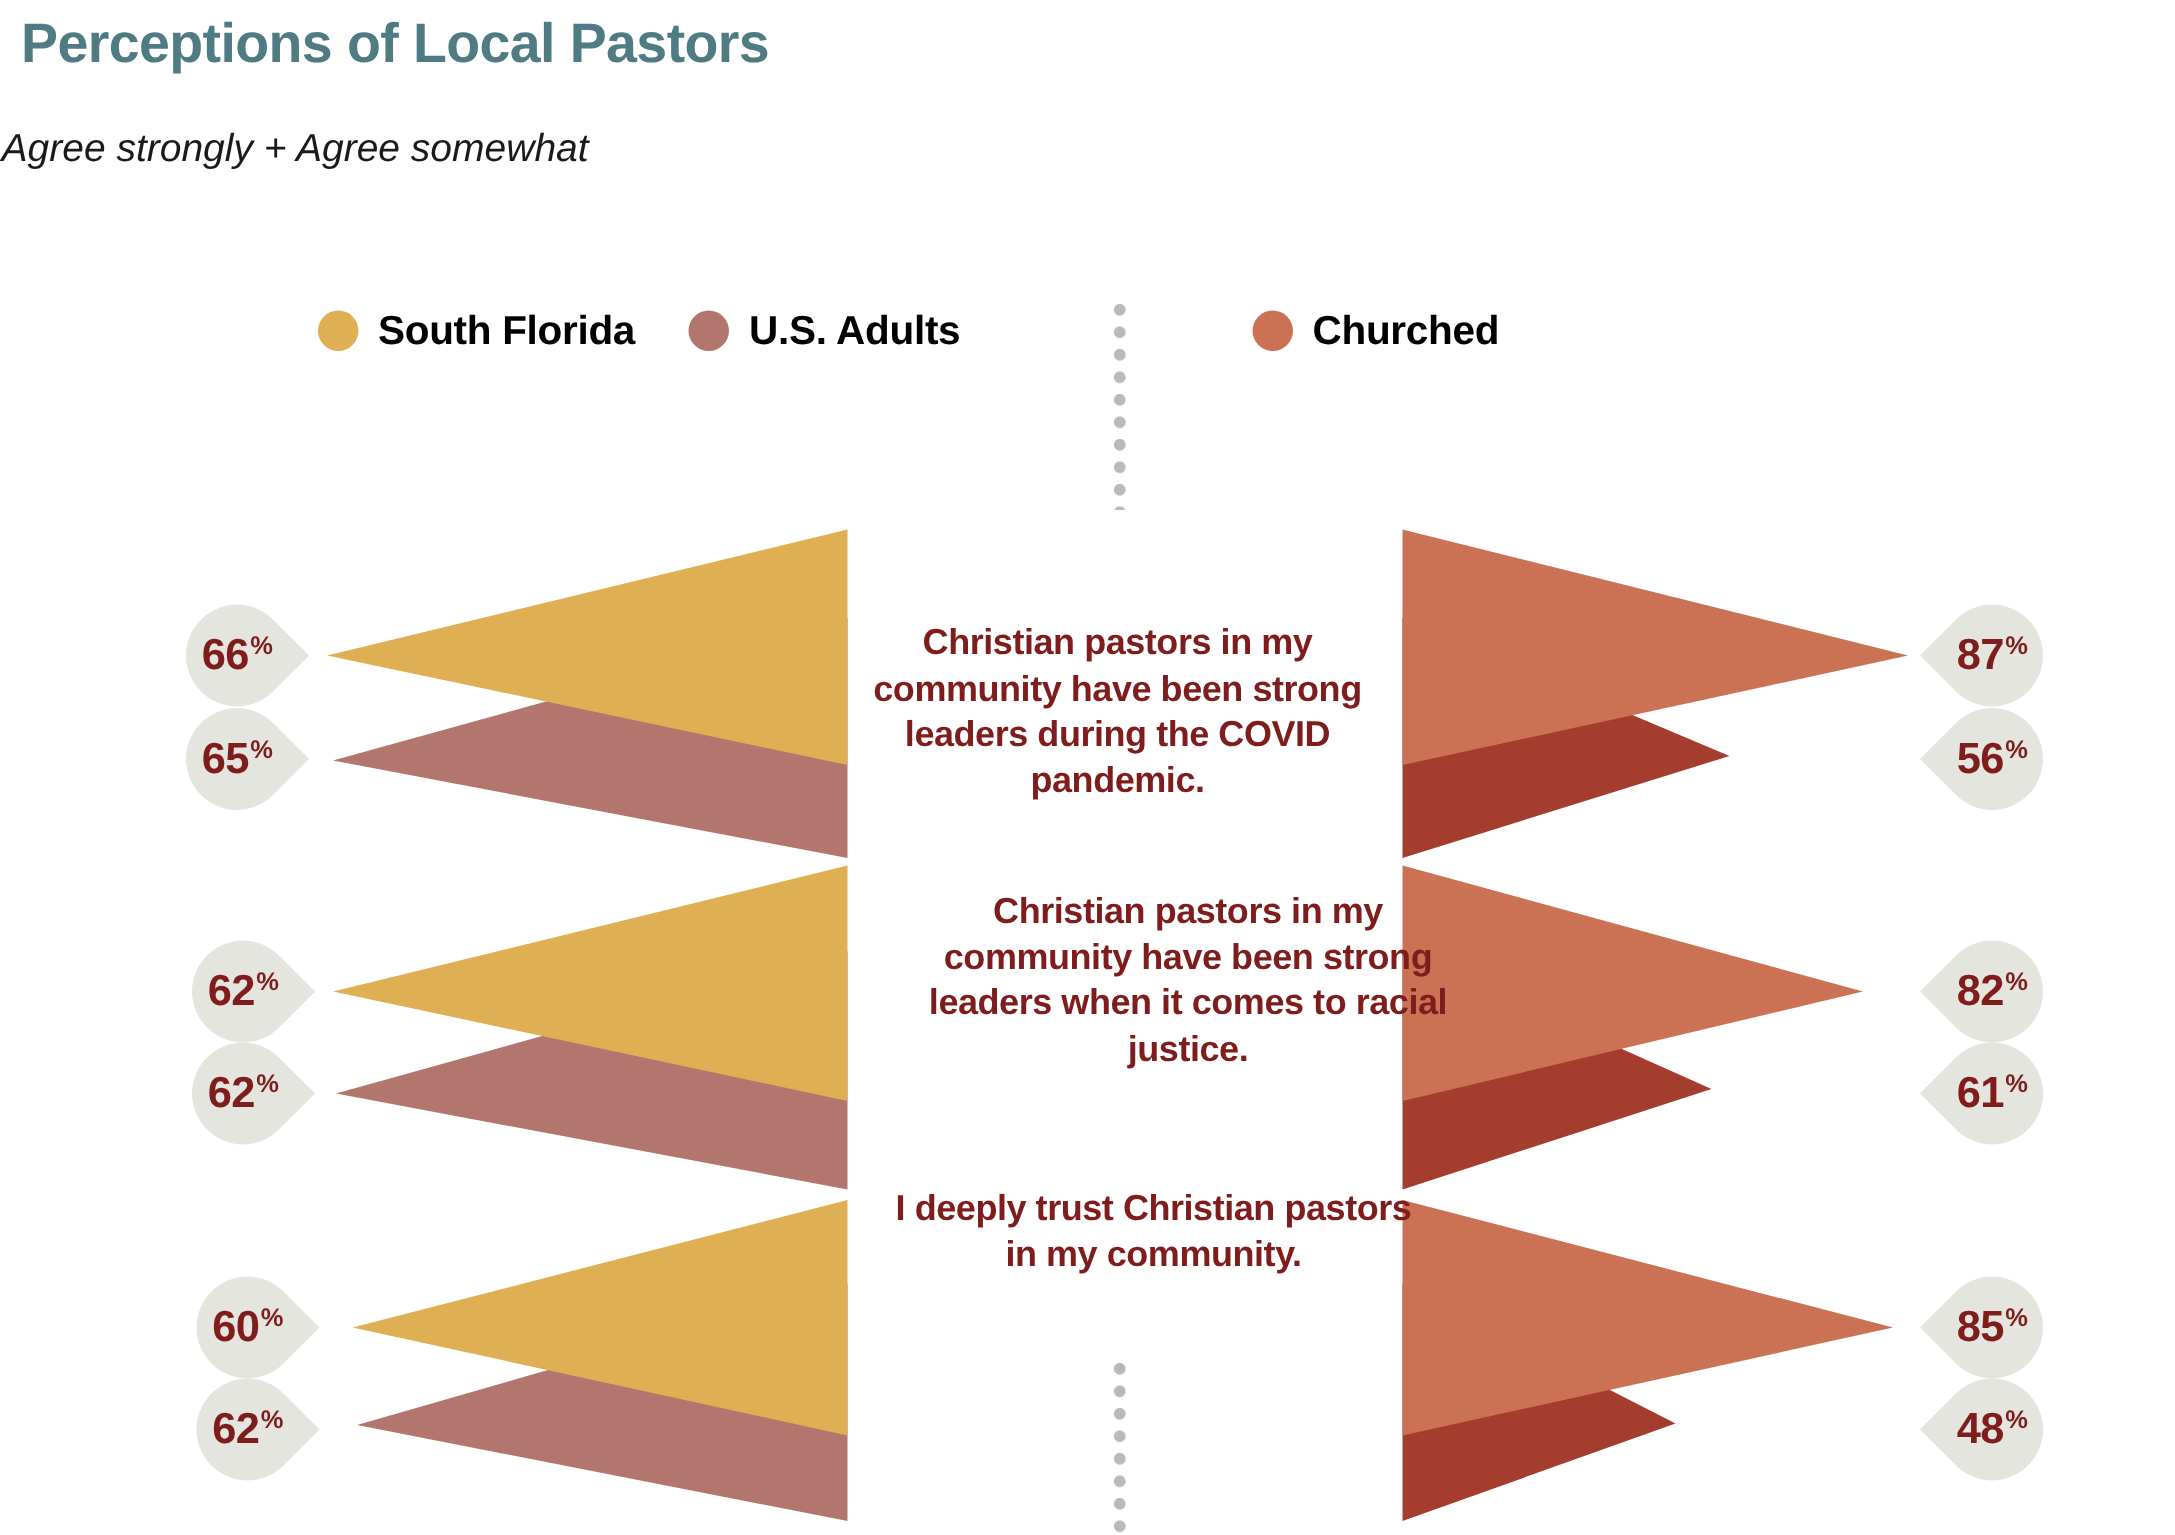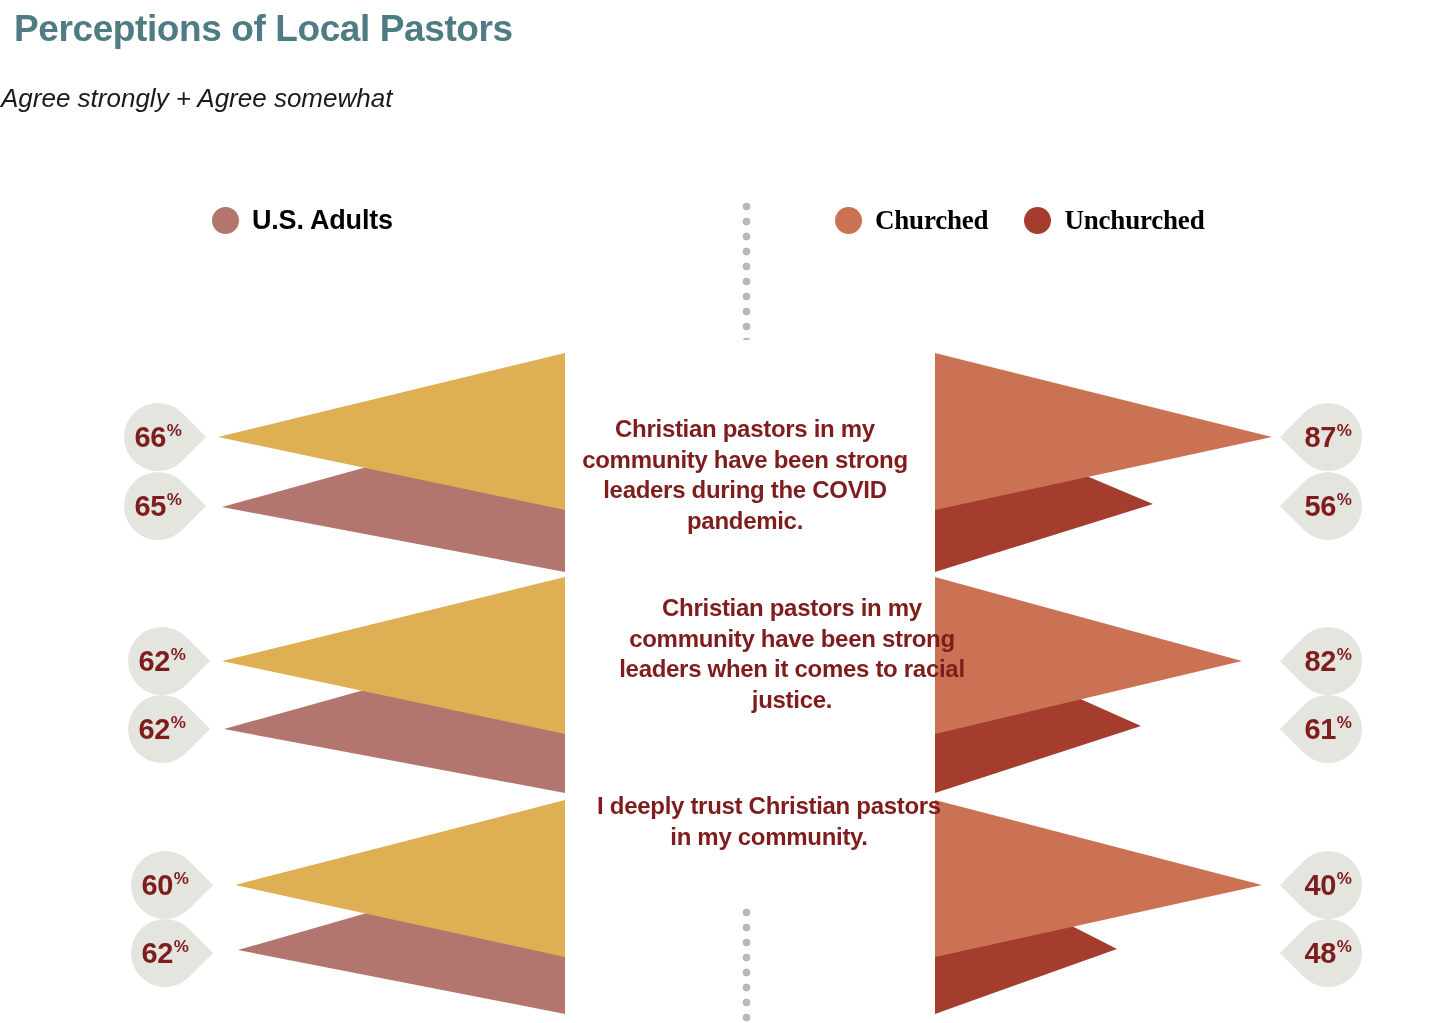--- a/index.html
+++ b/index.html
@@ -41,21 +41,21 @@
   }
 
   
   .legend-group {
     position: absolute;
     display: flex;
     align-items: center;
     gap: 36px;
   }
   #legend-left  { left: 212px; top: 205px; }
-  #legend-right { left: 835px; top: 205px; font-family: Liberation Serif, serif; }
+  #legend-right { left: 835px; top: 205px; }
 
   .legend-item {
     display: flex;
     align-items: center;
     gap: 13px;
     white-space: nowrap;
   }
   .legend-swatch {
     width: 27px;
     height: 27px;
@@ -139,34 +139,34 @@
 </style>
 </head>
 <body>
 
 <div id="chart-title">Perceptions of Local Pastors</div>
 
 <div id="chart-subtitle">Agree strongly + Agree somewhat</div>
 
 <div id="legend-left" class="legend-group">
   <div class="legend-item">
+    <span class="legend-swatch" style="background:#DFAF54"></span>
+    <span class="legend-label">South Florida</span>
+  </div>
+  <div class="legend-item">
     <span class="legend-swatch" style="background:#B3766E"></span>
     <span class="legend-label">U.S. Adults</span>
   </div>
 </div>
 
 <div id="legend-right" class="legend-group">
   <div class="legend-item">
     <span class="legend-swatch" style="background:#CB7254"></span>
     <span class="legend-label">Churched</span>
   </div>
-  <div class="legend-item">
-    <span class="legend-swatch" style="background:#A53D2E"></span>
-    <span class="legend-label">Unchurched</span>
-  </div>
 </div>
 
 <div id="divider-top" class="divider"></div>
 <div id="divider-bottom" class="divider"></div>
 
 <div id="plot">
   <svg width="1450" height="1023" viewBox="0 0 1450 1023" xmlns="http://www.w3.org/2000/svg">
 
     <polygon fill="#B3766E" points="222,507 565,412 565,572"></polygon>
 
@@ -269,21 +269,21 @@
   <span class="drop"></span>
   <span class="value">
       <span>62</span>
       <span class="pct">%</span>
     </span>
 </div>
 
 <div class="badge point-left" style="left:1294px; top:851px;">
   <span class="drop"></span>
   <span class="value">
-      <span>40</span>
+      <span>85</span>
       <span class="pct">%</span>
     </span>
 </div>
 <div class="badge point-left" style="left:1294px; top:919px;">
   <span class="drop"></span>
   <span class="value">
       <span>48</span>
       <span class="pct">%</span>
     </span>
 </div>

